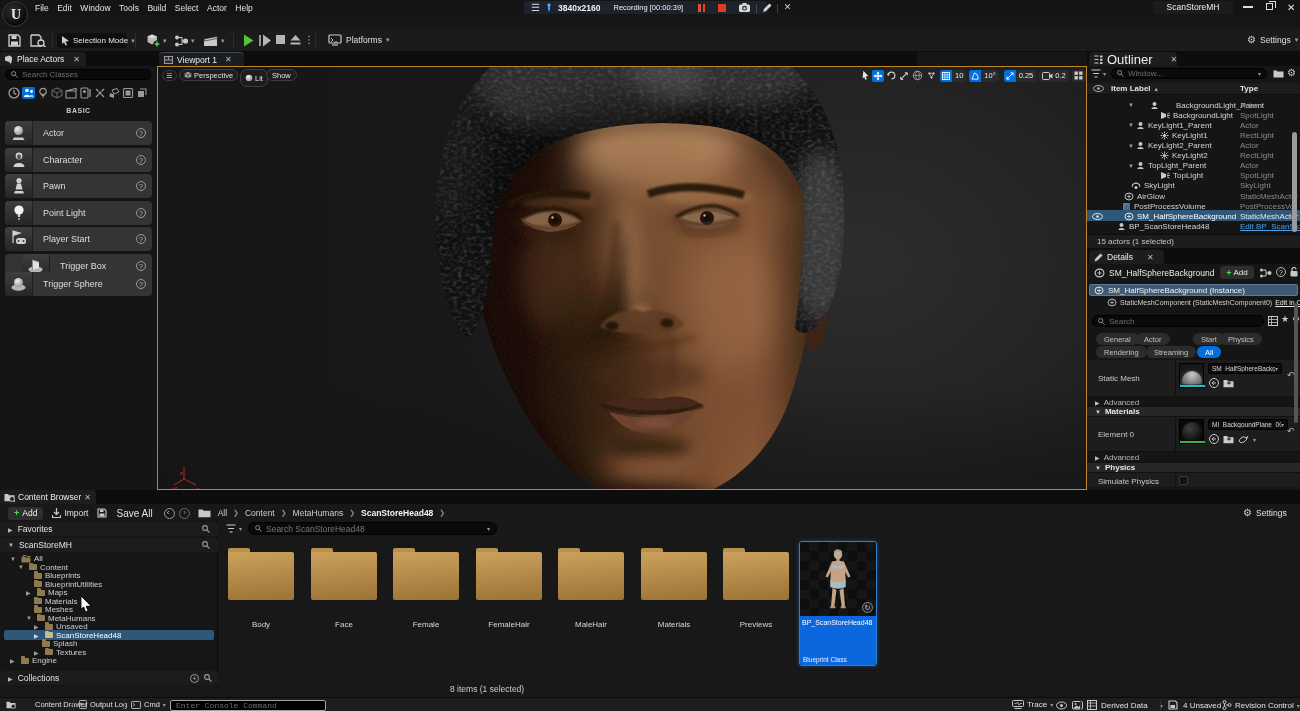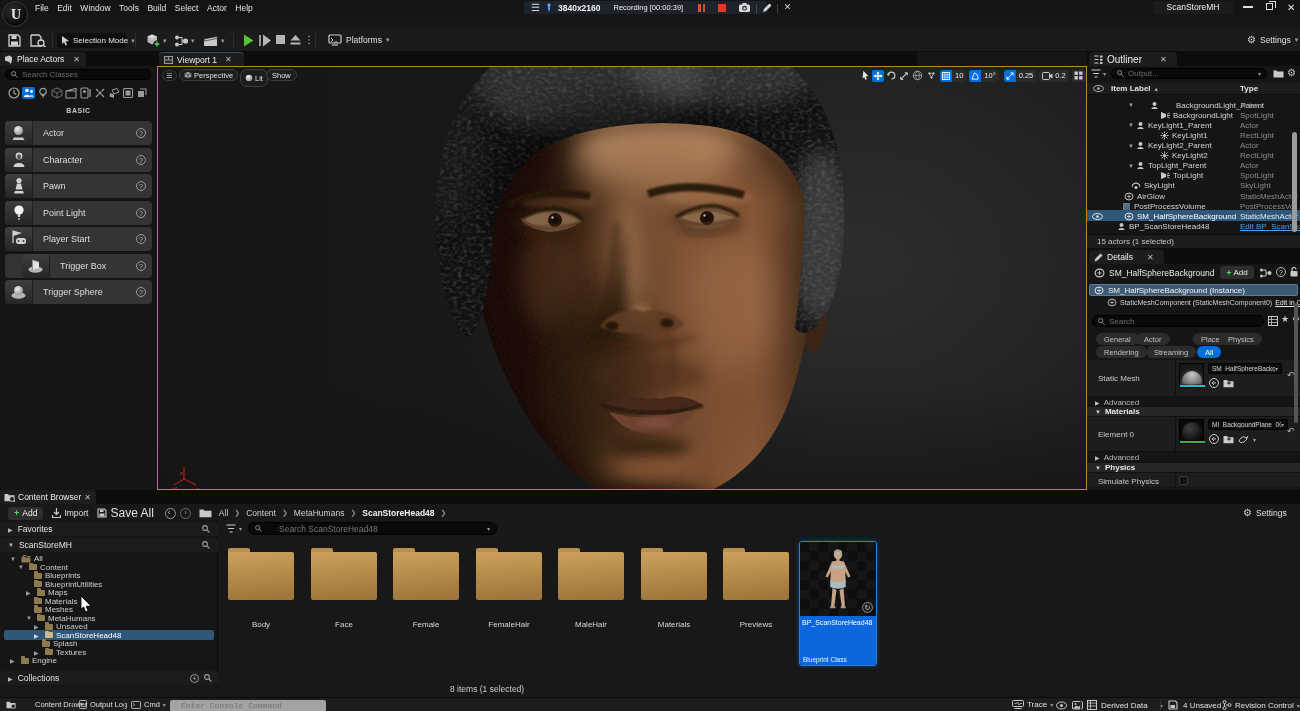--- a/index.html
+++ b/index.html
@@ -291,21 +291,21 @@
         <div class="pa-ic">
       <svg width="17" height="17" viewBox="0 0 17 17">
             <ellipse cx="8.5" cy="12.5" rx="7" ry="3.2" fill="#b5b5b5"></ellipse>
             <path d="M5.5 3 L12 5 L12 11 L5.5 13 Z" fill="#e2e2e2"></path>
             <path d="M5.5 3 L12 5 M5.5 3 L5.5 13" stroke="#8a8a8a" fill="none"></path>
           </svg>
     </div>
         <span class="pa-tx">Trigger Box</span>
         <span class="pa-q">?</span>
       </div>
-    <div class="pa-item" style="top:228px;">
+    <div class="pa-item" style="top:220px;">
         <div class="pa-ic">
       <svg width="17" height="17" viewBox="0 0 17 17">
             <ellipse cx="8.5" cy="12.5" rx="7" ry="3.2" fill="#b5b5b5"></ellipse>
             <circle cx="8.5" cy="7.5" r="4.5" fill="url(#sph)"></circle>
           </svg>
     </div>
         <span class="pa-tx">Trigger Sphere</span>
         <span class="pa-q">?</span>
       </div>
   </div>
@@ -581,36 +581,36 @@
 
   <div class="abs" id="outliner" style="left:1087px;top:52px;width:213px;height:196px;background:#151515;">
     <div class="abs" style="left:0;top:0;width:213px;height:14px;background:#0d0d0d;"></div>
     <div class="abs row" style="left:2px;top:0;width:88px;height:14px;background:#1d1d1d;border-radius:4px 4px 0 0;padding:0 5px;gap:4px;">
       <svg width="9" height="9" viewBox="0 0 9 9">
           <path d="M0.5 1 h4 M0.5 4.5 h4 M0.5 8 h4" stroke="#c9c9c9" stroke-width="1.2"></path>
           <rect x="6" y="0.5" width="2.5" height="2" fill="#c9c9c9"></rect>
           <rect x="6" y="3.8" width="2.5" height="2" fill="#c9c9c9"></rect>
           <rect x="6" y="7" width="2.5" height="2" fill="#c9c9c9"></rect>
         </svg>
-      <span style="color:#ececec;font-size:10px;">Outliner</span>
+      <span style="color:#ececec;font-size:13px;">Outliner</span>
       <span style="color:#bbb;font-size:8px;margin-left:14px;">✕</span>
     </div>
 
     <div class="abs row" style="left:4px;top:17px;gap:2px;">
       <svg width="10" height="9" viewBox="0 0 10 9">
           <path d="M0.5 1 h9 M2 4.5 h6 M3.5 8 h3" stroke="#c9c9c9" stroke-width="1.2"></path>
         </svg>
       <span style="color:#9a9a9a;font-size:6px;">▾</span>
     </div>
     <div class="abs row" style="left:24px;top:16px;width:156px;height:11px;background:#0a0a0a;border:1px solid #000;border-radius:6px;padding:0 5px;gap:4px;">
       <svg width="7" height="7" viewBox="0 0 8 8">
           <circle cx="3" cy="3" r="2.4" fill="none" stroke="#8a8a8a" stroke-width="1.1"></circle>
           <path d="M4.8 4.8 L7.5 7.5" stroke="#8a8a8a" stroke-width="1.1"></path>
         </svg>
-      <span style="color:#6f6f6f;font-size:8px;flex:1;">Output...</span>
+      <span style="color:#6f6f6f;font-size:8px;flex:1;">Window...</span>
       <span style="color:#9a9a9a;font-size:6px;">▾</span>
     </div>
     <svg class="abs" style="left:186px;top:17px;" width="11" height="9" viewBox="0 0 11 9">
         <path d="M0.5 1.5 h3 l1 1 h6 v6 h-10 z" fill="#c9c9c9"></path>
       </svg>
     <div class="abs" style="left:200px;top:15px;color:#c9c9c9;font-size:10px;">⚙</div>
 
     <div class="abs row" style="left:0;top:31px;width:213px;height:12px;background:#1d1d1d;border-bottom:1px solid #0d0d0d;">
       <svg style="margin-left:6px;" width="11" height="7" viewBox="0 0 11 7">
           <ellipse cx="5.5" cy="3.5" rx="5" ry="3" fill="none" stroke="#b5b5b5" stroke-width="1"></ellipse>
@@ -800,21 +800,21 @@
     <svg class="abs" style="left:181px;top:68px;" width="10" height="10" viewBox="0 0 10 10">
         <rect x="0.5" y="0.5" width="9" height="9" fill="none" stroke="#c9c9c9" stroke-width="1"></rect>
         <path d="M3.5 0.5 v9 M0.5 3.5 h9 M0.5 6.5 h9" stroke="#c9c9c9" stroke-width="0.8"></path>
       </svg>
     <div class="abs" style="left:194px;top:66px;color:#c9c9c9;font-size:9px;">★</div>
     <div class="abs" style="left:205px;top:66px;color:#c9c9c9;font-size:9px;">⚙</div>
 
     <div class="abs chip" style="left:9px;top:85px;">General</div>
     <div class="abs chip" style="left:49px;top:85px;">Actor</div>
     <div class="abs chip" style="left:80px;top:85px;margin-top:28px;">LOD</div>
-    <div class="abs chip" style="left:106px;top:85px;">Place</div>
+    <div class="abs chip" style="left:106px;top:85px;">Start</div>
     <div class="abs chip" style="left:133px;top:85px;">Physics</div>
     <div class="abs chip" style="left:9px;top:98px;">Rendering</div>
     <div class="abs chip" style="left:59px;top:98px;">Streaming</div>
     <div class="abs chip" style="left:110px;top:98px;background:#0070e0;color:#fff;">All</div>
 
     <div class="abs" style="left:0;top:112px;width:213px;height:37px;background:#1d1d1d;border-bottom:1px solid #111;"></div>
     <div class="abs" style="left:88px;top:112px;width:1px;height:37px;background:#111;"></div>
     <div class="abs" style="left:11px;top:126px;color:#c9c9c9;font-size:8px;">Static Mesh</div>
     <div class="abs" style="left:92px;top:115px;width:25px;height:25px;background:radial-gradient(circle at 50% 80%, #5a5a5a, #171717 70%);border:1px solid #000;">
       <div style="position:absolute;left:2px;top:7px;width:20px;height:13px;border-radius:10px 10px 2px 2px;background:radial-gradient(circle at 50% 30%, #c8c8c8, #555);"></div>
@@ -914,21 +914,21 @@
             <path d="M0.5 7 v2.5 h8 V7" fill="none" stroke="#c9c9c9" stroke-width="1.2"></path>
           </svg>
         <span style="color:#e0e0e0;font-size:8.5px;">Import</span>
       </div>
       <div class="row" style="gap:3px;margin-left:4px;">
         <svg width="10" height="10" viewBox="0 0 10 10">
             <path d="M1 1 h6.5 l1.5 1.5 v6.5 h-8 z" fill="none" stroke="#c9c9c9" stroke-width="1.1"></path>
             <rect x="3" y="1.5" width="3.5" height="2.5" fill="#c9c9c9"></rect>
             <rect x="2.5" y="5.5" width="5" height="3" fill="#c9c9c9"></rect>
           </svg>
-        <span style="color:#e0e0e0;font-size:12px;">Save All</span>
+        <span style="color:#e0e0e0;font-size:10px;margin-left:6px;">Save All</span>
       </div>
       <div class="row" style="gap:4px;margin-left:6px;">
         <div style="width:11px;height:11px;border:1px solid #9a9a9a;border-radius:50%;position:relative;">
             <span style="position:absolute;left:2px;top:-0.5px;color:#c9c9c9;font-size:8px;">‹</span>
           </div>
         <div style="width:11px;height:11px;border:1px solid #6a6a6a;border-radius:50%;position:relative;">
             <span style="position:absolute;left:3.5px;top:-0.5px;color:#8a8a8a;font-size:8px;">›</span>
           </div>
       </div>
       <svg width="13" height="10" viewBox="0 0 13 10" style="margin-left:3px;">
@@ -1039,21 +1039,21 @@
         </div>
       </div>
     </div>
 
     <div class="abs row" style="left:226px;top:34px;gap:2px;">
       <svg width="11" height="9" viewBox="0 0 11 9">
           <path d="M0.5 1 h9 M2 4.5 h6 M3.5 8 h3" stroke="#c9c9c9" stroke-width="1.2"></path>
         </svg>
       <span style="color:#9a9a9a;font-size:6px;">▾</span>
     </div>
-    <div class="abs row" style="left:248px;top:32px;width:249px;height:13px;background:#0a0a0a;border:1px solid #000;border-radius:7px;padding:0 6px;gap:17px;">
+    <div class="abs row" style="left:248px;top:32px;width:249px;height:13px;background:#0a0a0a;border:1px solid #000;border-radius:7px;padding:0 6px;gap:4px;">
       <svg width="7" height="7" viewBox="0 0 8 8">
           <circle cx="3" cy="3" r="2.4" fill="none" stroke="#8a8a8a" stroke-width="1.1"></circle>
           <path d="M4.8 4.8 L7.5 7.5" stroke="#8a8a8a" stroke-width="1.1"></path>
         </svg>
       <span style="color:#777;font-size:8.5px;flex:1;">Search ScanStoreHead48</span>
       <span style="color:#9a9a9a;font-size:6px;">▾</span>
     </div>
     <div class="abs row" style="left:1243px;top:17px;gap:4px;">
       <span style="color:#cfcfcf;font-size:10px;">⚙</span>
       <span style="color:#e0e0e0;font-size:8.5px;">Settings</span>
@@ -1124,21 +1124,21 @@
     </div>
     <div class="abs" style="left:124px;top:2px;width:1px;height:10px;background:#333;"></div>
     <div class="abs row" style="left:131px;top:2px;gap:3px;">
       <svg width="10" height="8" viewBox="0 0 11 9">
           <rect x="0.5" y="0.5" width="10" height="8" rx="1" fill="none" stroke="#c9c9c9" stroke-width="1"></rect>
           <path d="M2 2.5 l2 1.8 -2 1.8" stroke="#c9c9c9" stroke-width="0.9" fill="none"></path>
         </svg>
       <span style="color:#e0e0e0;font-size:7.5px;">Cmd</span>
       <span style="color:#9a9a9a;font-size:6px;">▾</span>
     </div>
-    <div class="abs row" style="left:170px;top:1.5px;width:156px;height:11px;background:#ffffff;border:6px solid #a3a3a3;border-radius:2px;padding:0 5px;">
+    <div class="abs row" style="left:170px;top:1.5px;width:156px;height:11px;background:#000000;border:1px solid #a3a3a3;border-radius:2px;padding:0 5px;">
       <span style="color:#6f6f6f;font-size:8px;font-family:'Liberation Mono',monospace;">Enter Console Command</span>
     </div>
 
     <div class="abs row" style="left:1012px;top:2px;gap:3px;">
       <svg width="12" height="9" viewBox="0 0 12 9">
           <rect x="0.5" y="0.5" width="11" height="6" rx="1" fill="none" stroke="#c9c9c9" stroke-width="1"></rect>
           <path d="M2.5 8.5 h7" stroke="#c9c9c9" stroke-width="1"></path>
           <path d="M2.5 3.5 h2 l1-1.5 1.5 3 1-1.5 h2" fill="none" stroke="#c9c9c9" stroke-width="0.8"></path>
         </svg>
       <span style="color:#e0e0e0;font-size:8px;">Trace</span>

